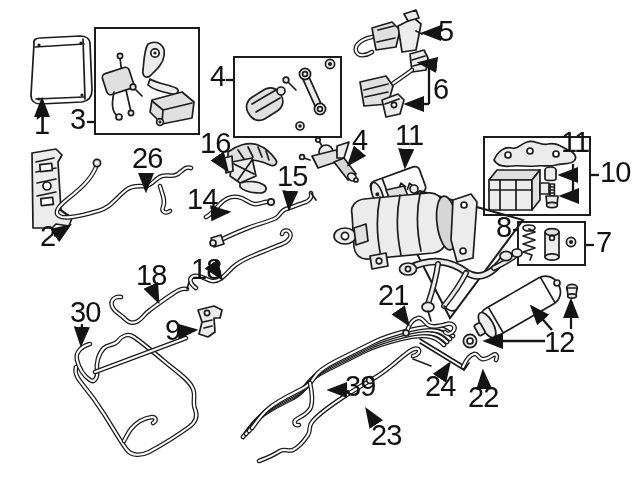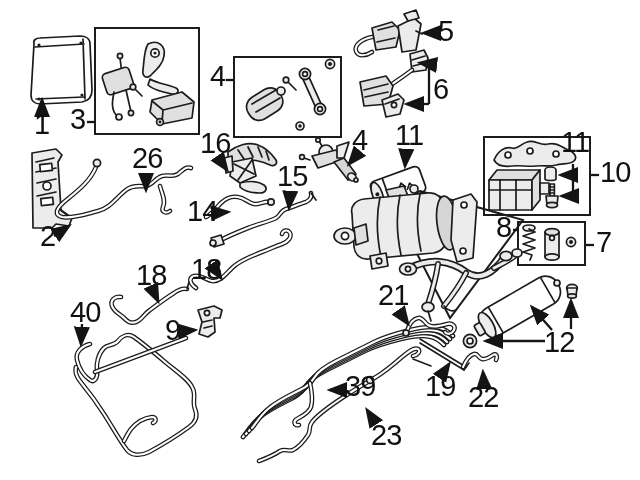--- a/index.html
+++ b/index.html
@@ -361,27 +361,27 @@
 <div class="part-label" style="left:210px;top:62px">4</div>
 <div class="part-label" style="left:438px;top:17px">5</div>
 <div class="part-label" style="left:433px;top:75px">6</div>
 <div class="part-label" style="left:596px;top:228px">7</div>
 <div class="part-label" style="left:496px;top:213px">8</div>
 <div class="part-label" style="left:165px;top:316px">9</div>
 <div class="part-label" style="left:600px;top:158px">10</div>
 <div class="part-label" style="left:561px;top:128px">11</div>
 <div class="part-label" style="left:544px;top:328px">12</div>
 <div class="part-label" style="left:395px;top:121px">11</div>
-<div class="part-label" style="left:187px;top:197px">14</div>
+<div class="part-label" style="left:187px;top:185px">14</div>
 <div class="part-label" style="left:277px;top:162px">15</div>
 <div class="part-label" style="left:200px;top:129px">16</div>
 <div class="part-label" style="left:352px;top:126px">4</div>
 <div class="part-label" style="left:191px;top:255px">18</div>
 <div class="part-label" style="left:136px;top:261px">18</div>
-<div class="part-label" style="left:70px;top:298px">40</div>
+<div class="part-label" style="left:70px;top:298px">30</div>
 <div class="part-label" style="left:378px;top:281px">21</div>
 <div class="part-label" style="left:468px;top:383px">22</div>
 <div class="part-label" style="left:371px;top:421px">23</div>
-<div class="part-label" style="left:425px;top:372px">19</div>
+<div class="part-label" style="left:425px;top:372px">24</div>
 <div class="part-label" style="left:345px;top:372px">39</div>
 <div class="part-label" style="left:132px;top:144px">26</div>
 
 </div>
 
 </body></html>

